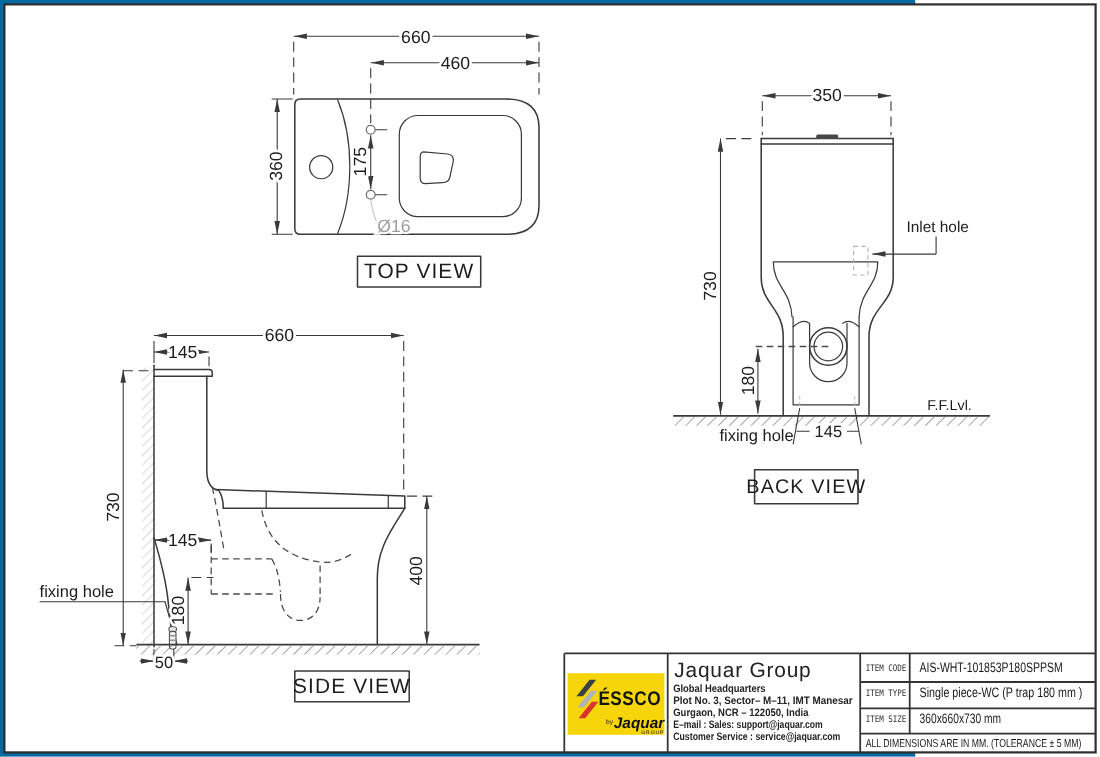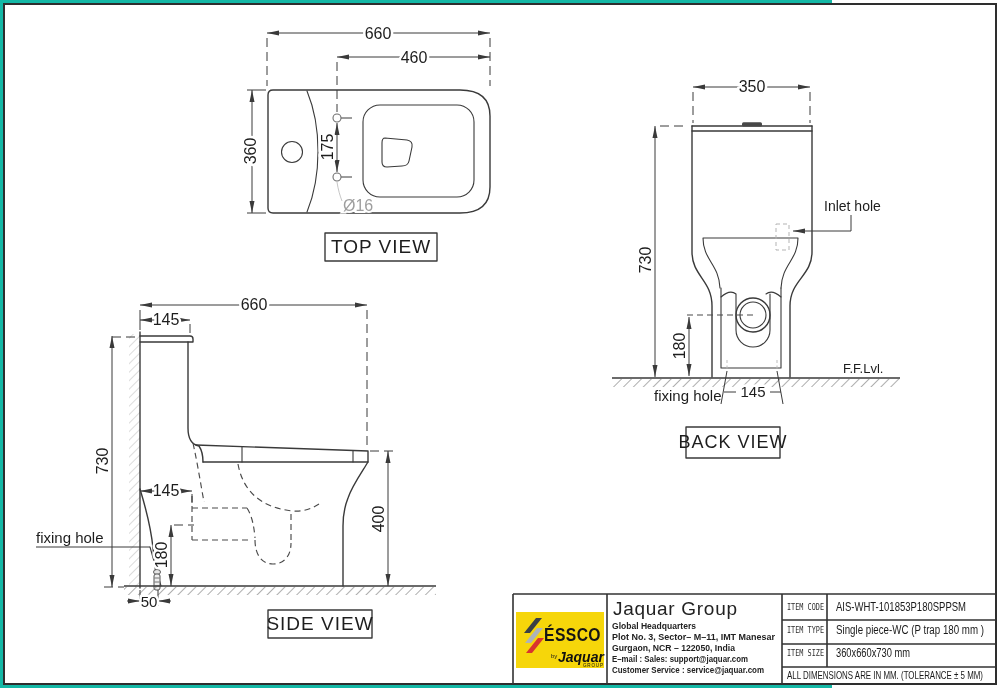--- a/index.html
+++ b/index.html
@@ -1,16 +1,16 @@
 <!DOCTYPE html>
 <html><head>
 <meta charset="utf-8">
 <style>
   html,body{margin:0;padding:0;background:#ffffff;}
-  .sheet{position:relative;width:832px;height:688px;background:#14b8a6;font-family:"Liberation Sans",sans-serif;text-decoration:underline;}
+  .sheet{position:relative;width:832px;height:688px;background:#0369a1;font-family:"Liberation Sans",sans-serif;text-decoration:underline;}
   svg{display:block;}
   .ol{fill:none;stroke:#3a3a3a;stroke-width:1.4;stroke-linecap:round;stroke-linejoin:round;}
   .thin{stroke-width:1.1;}
   .dimln{fill:none;stroke:#3a3a3a;stroke-width:1;}
   .ext{fill:none;stroke:#3a3a3a;stroke-width:1;stroke-dasharray:9 5;}
   .hid{fill:none;stroke:#4a4a4a;stroke-width:1.15;stroke-dasharray:6 4;}
   .grayln{fill:none;stroke:#c6c6c6;stroke-width:1;}
   .grayext{fill:none;stroke:#bdbdbd;stroke-width:1;stroke-dasharray:3 2.5;}
   text{font-family:"Liberation Sans",sans-serif;fill:#1d1d1d;}
   .dim{font-size:16px;text-anchor:middle;paint-order:stroke;stroke:#fff;stroke-width:5px;stroke-linejoin:round;}

